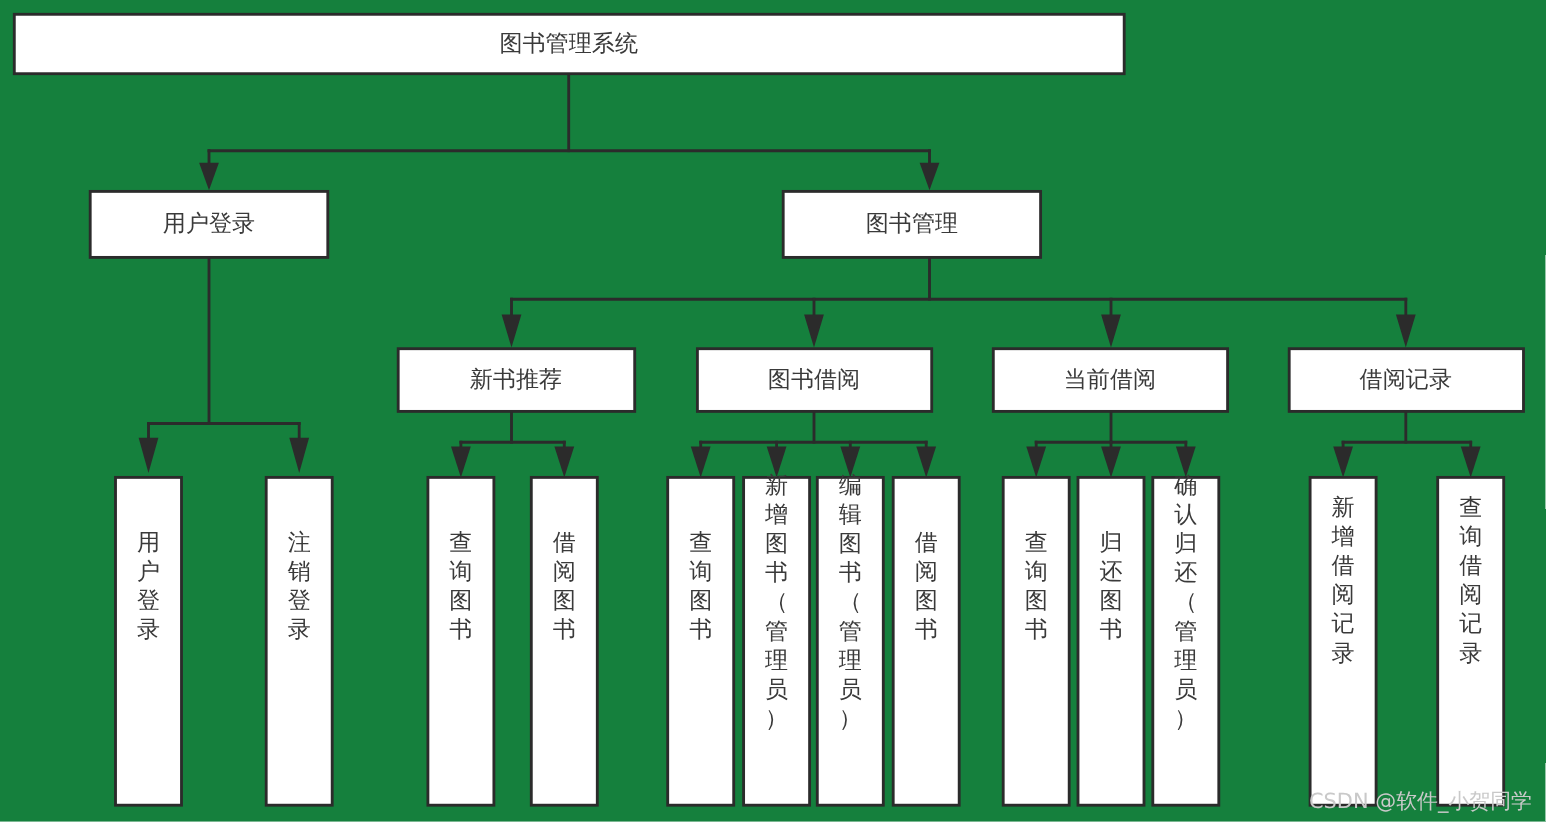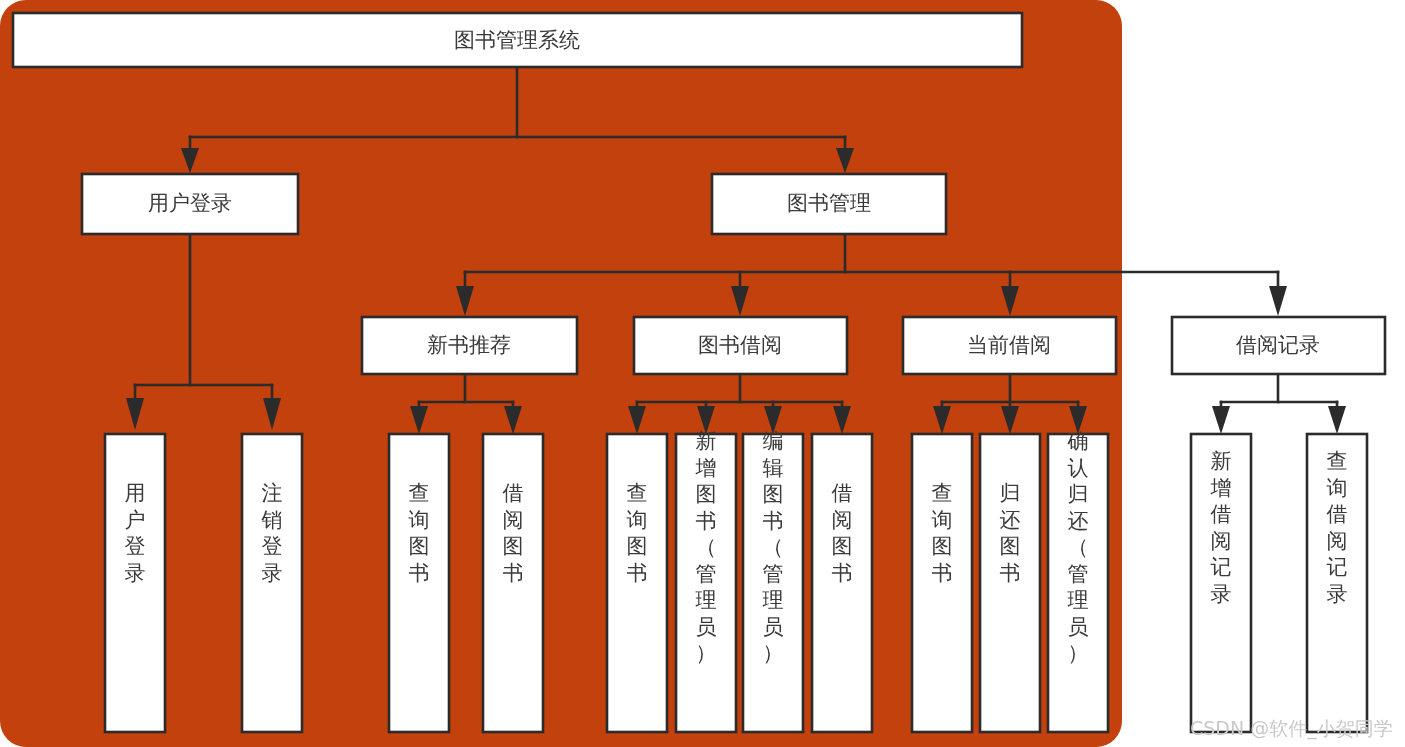--- a/index.html
+++ b/index.html
@@ -9,24 +9,23 @@
     background: #ffffff;
   }
   body {
     width: 1405px;
     height: 747px;
     font-family: "DejaVu Sans", "Liberation Sans", sans-serif;
     overflow: hidden;
   }
   #diagram-root {
     position: relative;
-    width: 1122px;
+    width: 1405px;
     height: 747px;
-    background: #c2410c;
-    border-radius: 26px;
+    background: #15803d;
   }
   svg.diagram {
     position: absolute;
     left: 0;
     top: 0;
     width: 1405px;
     height: 747px;
     display: block;
   }
   .node-box {

